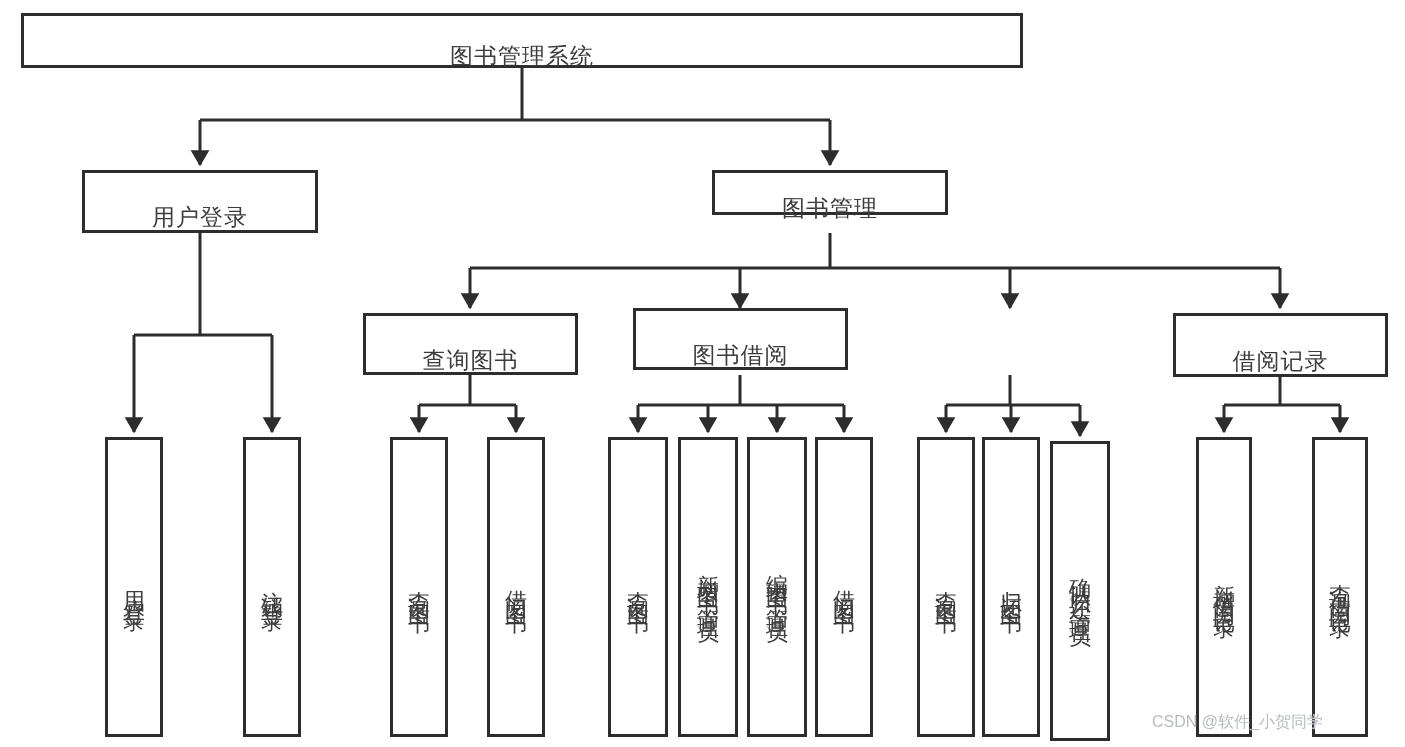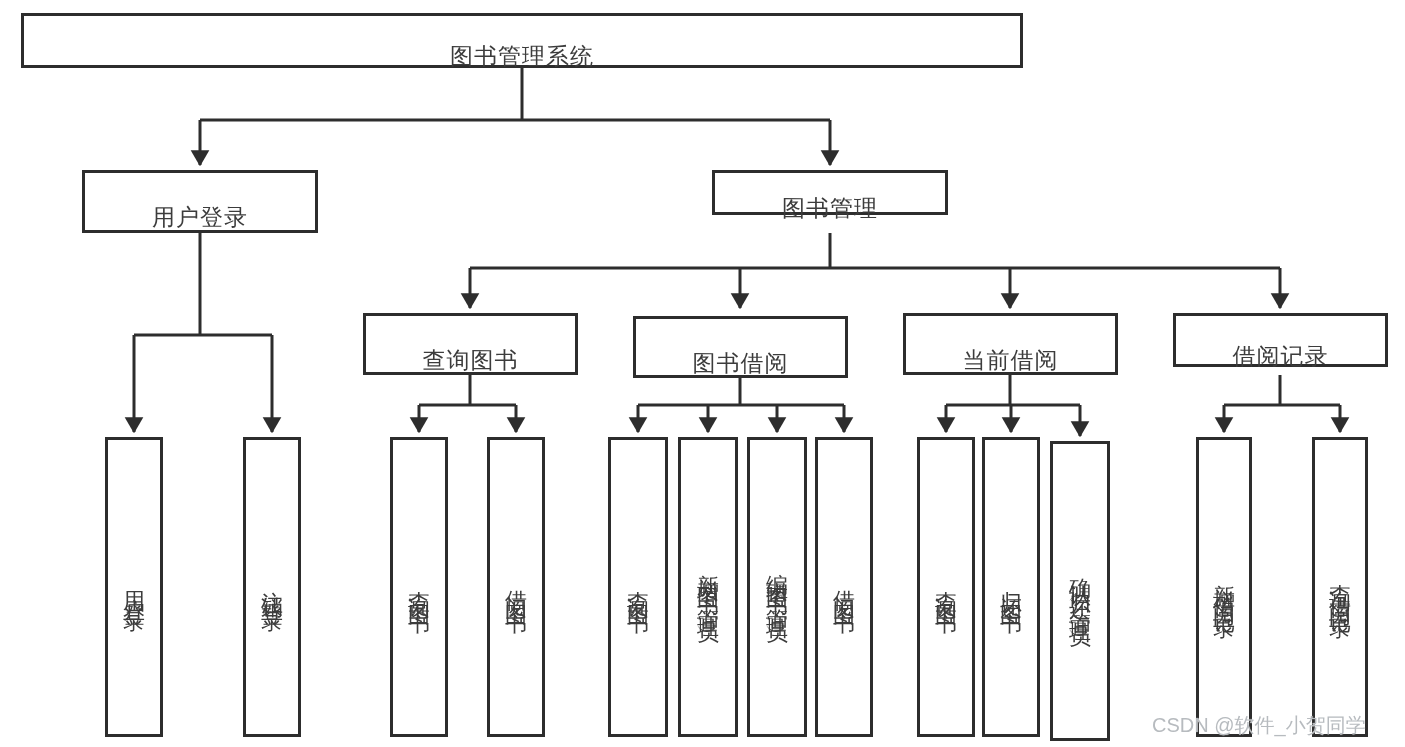--- a/index.html
+++ b/index.html
@@ -32,21 +32,21 @@
     text-orientation:mixed;
     font-size:22px;
     letter-spacing:7px;
     line-height:1;
     white-space:nowrap;
   }
   .watermark{
     position:absolute;
     left:1152px;top:712px;
     width:250px;
-    font-size:20px;
+    font-size:16px;
     color:#b7bbbf;
     text-shadow:0 0 1px #ffffff;
     white-space:nowrap;
     z-index:5;
   }
 </style>
 </head>
 <body>
 
 <div id="canvas">
@@ -108,27 +108,24 @@
   <div class="node h-node" style="left:82px;top:170px;width:236px;height:63px">
     <span>用户登录</span>
   </div>
   <div class="node h-node" style="left:712px;top:170px;width:236px;height:45px">
     <span>图书管理</span>
   </div>
 
   <div class="node h-node" style="left:363px;top:313px;width:215px;height:62px">
     <span>查询图书</span>
   </div>
-  <div class="node h-node" style="left:633px;top:316px;width:215px;height:62px">
+  <div class="node h-node" style="left:633px;top:308px;width:215px;height:62px">
     <span>图书借阅</span>
   </div>
-  <div class="node h-node" style="left:903px;top:313px;width:215px;height:62px">
-    <span>当前借阅</span>
-  </div>
-  <div class="node h-node" style="left:1173px;top:313px;width:215px;height:54px">
+  <div class="node h-node" style="left:1173px;top:313px;width:215px;height:64px">
     <span>借阅记录</span>
   </div>
 
   <div class="node v-node" style="left:105px;top:437px;width:58px;height:300px">
     <span>用户登录</span>
   </div>
   <div class="node v-node" style="left:243px;top:437px;width:58px;height:300px">
     <span>注销登录</span>
   </div>
 

